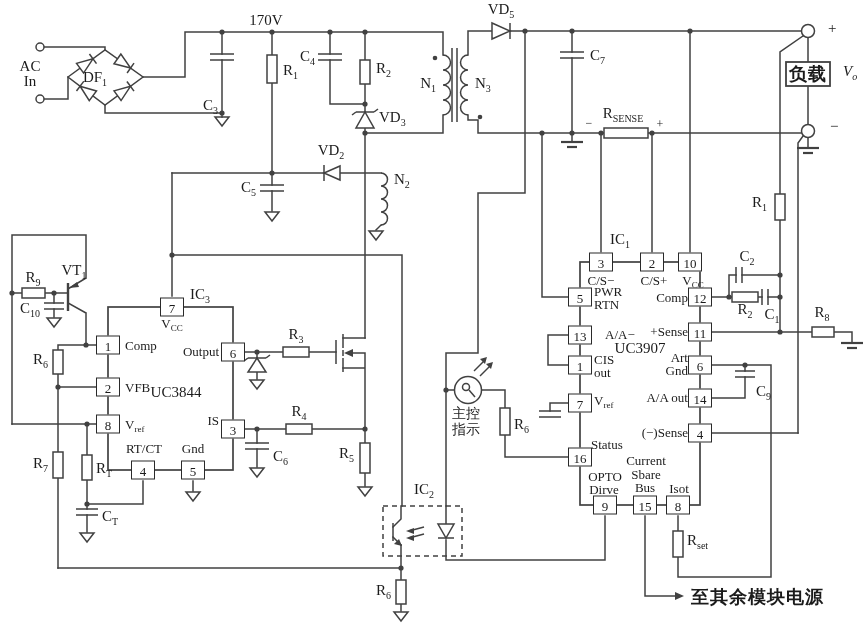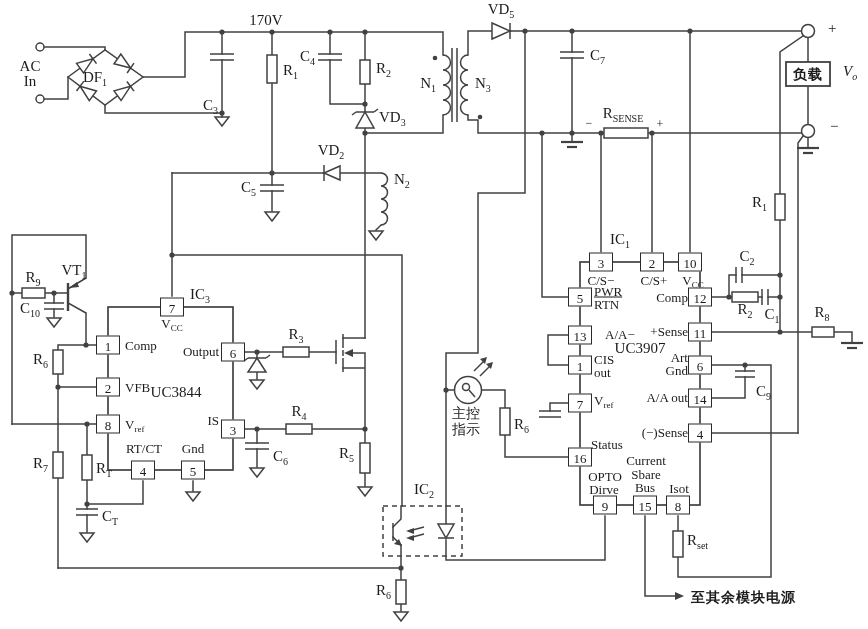--- a/index.html
+++ b/index.html
@@ -7,21 +7,21 @@
          font-family:"Liberation Serif",serif;overflow:hidden;}
   .stage svg{position:absolute;left:0;top:0;}
   #labels{position:absolute;left:0;top:0;width:100%;height:100%;}
   .lbl{position:absolute;white-space:nowrap;color:#1b1b1b;font-size:15px;line-height:1;}
   .lbl sub{font-size:10px;line-height:1;}
   .lbl.s{font-size:13px;}
   .lbl.s sub{font-size:9px;}
   .lbl.xs{font-size:12px;}
   .lbl.i{font-style:italic;}
   .lbl.zh{font-size:14px;font-family:"DejaVu Sans",sans-serif;}
-  .lbl.zhb{font-size:14px;font-weight:bold;font-family:"DejaVu Sans",sans-serif;letter-spacing:1px;}
+  .lbl.zhb{font-size:18px;font-weight:bold;font-family:"DejaVu Sans",sans-serif;letter-spacing:1px;}
   .pinbox{position:absolute;width:24px;height:19px;border:1.6px solid #2a2a2a;background:#ffffff;
           transform:translate(-50%,-50%);text-align:center;font-size:13px;line-height:19px;
           font-family:"Liberation Serif",serif;color:#1b1b1b;box-sizing:border-box;}
 </style>
 </head>
 <body>
 
 <div class="stage">
 <svg width="868" height="629" viewBox="0 0 868 629">
 
@@ -365,21 +365,21 @@
       <div class="lbl" style="left: 767px; top: 204px; transform: translate(-100%, -50%);"><span>R</span><sub>1</sub></div>
       <div class="lbl" style="left: 747px; top: 258px; transform: translate(-50%, -50%);"><span>C</span><sub>2</sub></div>
       <div class="lbl" style="left: 745px; top: 311px; transform: translate(-50%, -50%);"><span>R</span><sub>2</sub></div>
       <div class="lbl" style="left: 772px; top: 316px; transform: translate(-50%, -50%);"><span>C</span><sub>1</sub></div>
       <div class="lbl" style="left: 822px; top: 314px; transform: translate(-50%, -50%);"><span>R</span><sub>8</sub></div>
       <div class="lbl" style="left: 620px; top: 241px; transform: translate(-50%, -50%);"><span>IC</span><sub>1</sub></div>
       <div class="lbl" style="left: 640px; top: 348px; transform: translate(-50%, -50%);"><span>UC3907</span></div>
       <div class="lbl s" style="left: 601px; top: 280px; transform: translate(-50%, -50%);"><span>C/S−</span></div>
       <div class="lbl s" style="left: 654px; top: 280px; transform: translate(-50%, -50%);"><span>C/S+</span></div>
       <div class="lbl s" style="left: 693px; top: 282px; transform: translate(-50%, -50%);"><span>V</span><sub>CC</sub></div>
-      <div class="lbl s" style="left: 594px; top: 291px; transform: translate(0px, -50%); text-decoration: underline;"><span>PWR</span></div>
+      <div class="lbl s" style="left: 594px; top: 291px; transform: translate(0px, -50%);"><span>PWR</span></div>
       <div class="lbl s" style="left: 594px; top: 304px; transform: translate(0px, -50%);"><span>RTN</span></div>
       <div class="lbl s" style="left: 688px; top: 297px; transform: translate(-100%, -50%);"><span>Comp</span></div>
       <div class="lbl s" style="left: 688px; top: 331px; transform: translate(-100%, -50%);"><span>+Sense</span></div>
       <div class="lbl s" style="left: 594px; top: 334px; transform: translate(0px, -50%); margin-left: 11px;"><span>A/A−</span></div>
       <div class="lbl s" style="left: 594px; top: 359px; transform: translate(0px, -50%);"><span>CIS</span></div>
       <div class="lbl s" style="left: 594px; top: 372px; transform: translate(0px, -50%);"><span>out</span></div>
       <div class="lbl s" style="left: 688px; top: 357px; transform: translate(-100%, -50%);"><span>Art</span></div>
       <div class="lbl s" style="left: 688px; top: 370px; transform: translate(-100%, -50%);"><span>Gnd</span></div>
       <div class="lbl s" style="left: 594px; top: 402px; transform: translate(0px, -50%);"><span>V</span><sub>ref</sub></div>
       <div class="lbl s" style="left: 688px; top: 397px; transform: translate(-100%, -50%);"><span>A/A out</span></div>

